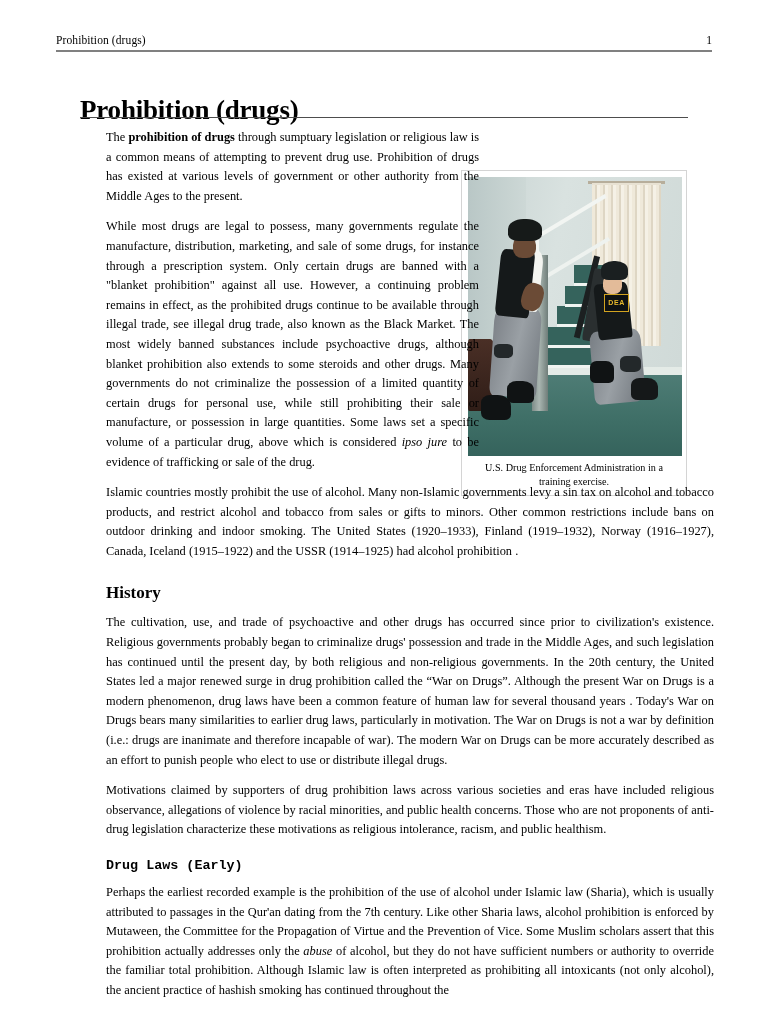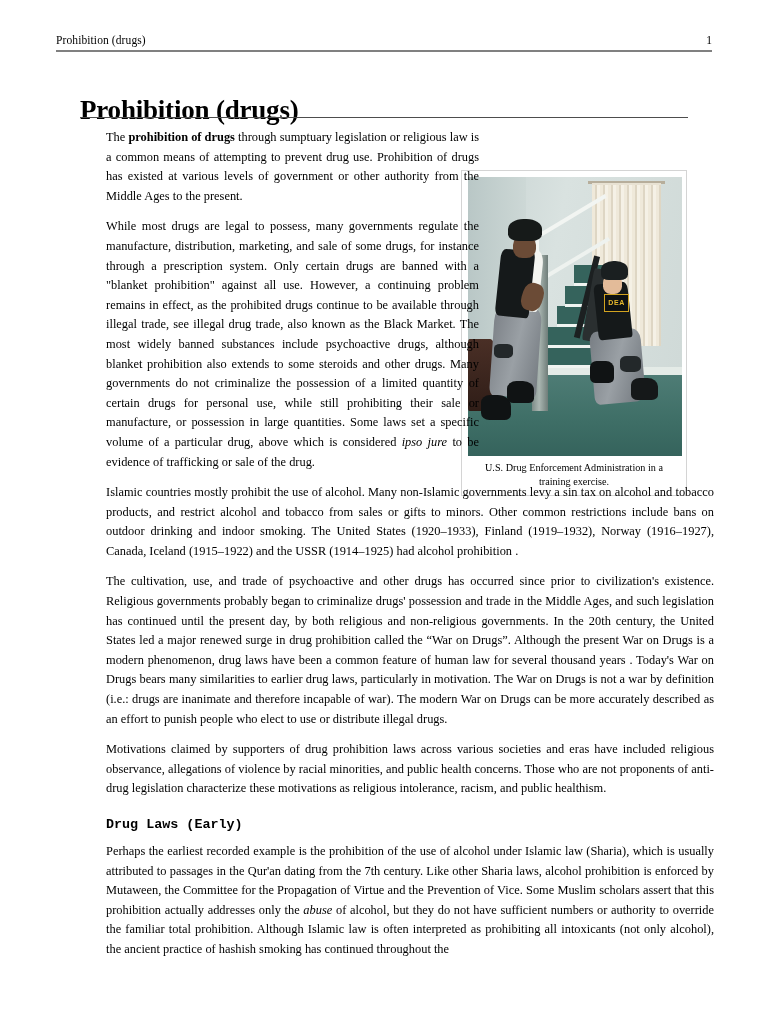--- a/index.html
+++ b/index.html
@@ -377,20 +377,21 @@
   </div>
 
   <div class="content">
 
     <p class="body-text narrow"><span>The </span><b class="strong">prohibition of drugs</b><span> through sumptuary legislation or religious law is a common means of attempting to prevent drug use. Prohibition of drugs has existed at various levels of government or other authority from the Middle Ages to the present.</span></p>
 
     <p class="body-text narrow"><span>While most drugs are legal to possess, many governments regulate the manufacture, distribution, marketing, and sale of some drugs, for instance through a prescription system. Only certain drugs are banned with a "blanket prohibition" against all use. However, a continuing problem remains in effect, as the prohibited drugs continue to be available through illegal trade, see illegal drug trade, also known as the Black Market. The most widely banned substances include psychoactive drugs, although blanket prohibition also extends to some steroids and other drugs. Many governments do not criminalize the possession of a limited quantity of certain drugs for personal use, while still prohibiting their sale or manufacture, or possession in large quantities. Some laws set a specific volume of a particular drug, above which is considered </span><i class="em">ipso jure</i><span> to be evidence of trafficking or sale of the drug.</span></p>
 
     <p class="body-text wide" style="margin-top:11px;">Islamic countries mostly prohibit the use of alcohol. Many non-Islamic governments levy a sin tax on alcohol and tobacco products, and restrict alcohol and tobacco from sales or gifts to minors. Other common restrictions include bans on outdoor drinking and indoor smoking. The United States (1920–1933), Finland (1919–1932), Norway (1916–1927), Canada, Iceland (1915–1922) and the USSR (1914–1925) had alcohol prohibition .</p>
 
+    <h2 class="section-heading" style="margin-top:21px;">History</h2>
 
     <p class="body-text wide">The cultivation, use, and trade of psychoactive and other drugs has occurred since prior to civilization's existence. Religious governments probably began to criminalize drugs' possession and trade in the Middle Ages, and such legislation has continued until the present day, by both religious and non-religious governments. In the 20th century, the United States led a major renewed surge in drug prohibition called the “War on Drugs”. Although the present War on Drugs is a modern phenomenon, drug laws have been a common feature of human law for several thousand years . Today's War on Drugs bears many similarities to earlier drug laws, particularly in motivation. The War on Drugs is not a war by definition (i.e.: drugs are inanimate and therefore incapable of war). The modern War on Drugs can be more accurately described as an effort to punish people who elect to use or distribute illegal drugs.</p>
 
     <p class="body-text wide">Motivations claimed by supporters of drug prohibition laws across various societies and eras have included religious observance, allegations of violence by racial minorities, and public health concerns. Those who are not proponents of anti-drug legislation characterize these motivations as religious intolerance, racism, and public healthism.</p>
 
     <h3 class="sub-heading" style="margin-top:17px;font-family:Liberation Mono, monospace;">Drug Laws (Early)</h3>
 
     <p class="body-text wide"><span>Perhaps the earliest recorded example is the prohibition of the use of alcohol under Islamic law (Sharia), which is usually attributed to passages in the Qur'an dating from the 7th century. Like other Sharia laws, alcohol prohibition is enforced by Mutaween, the Committee for the Propagation of Virtue and the Prevention of Vice. Some Muslim scholars assert that this prohibition actually addresses only the </span><i class="em">abuse</i><span> of alcohol, but they do not have sufficient numbers or authority to override the familiar total prohibition. Although Islamic law is often interpreted as prohibiting all intoxicants (not only alcohol), the ancient practice of hashish smoking has continued throughout the</span></p>
 
   </div>

